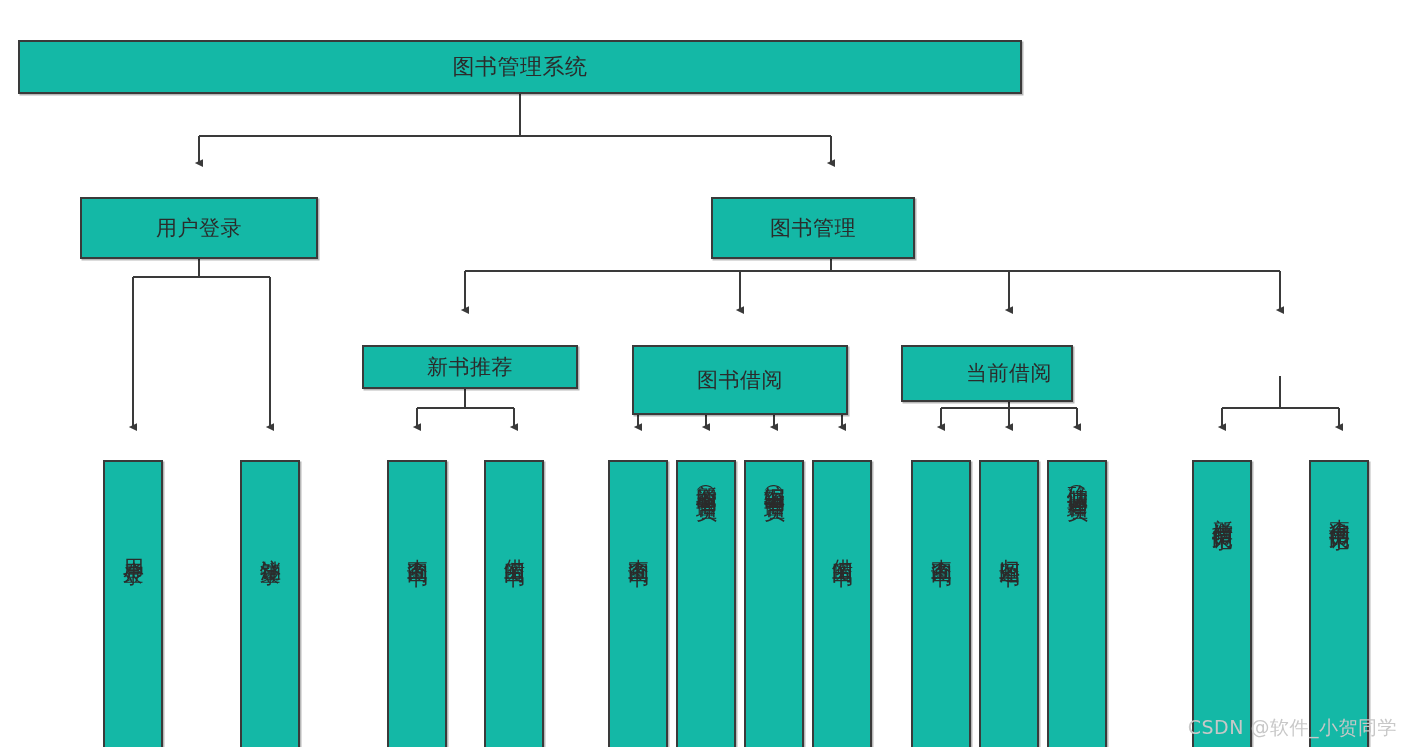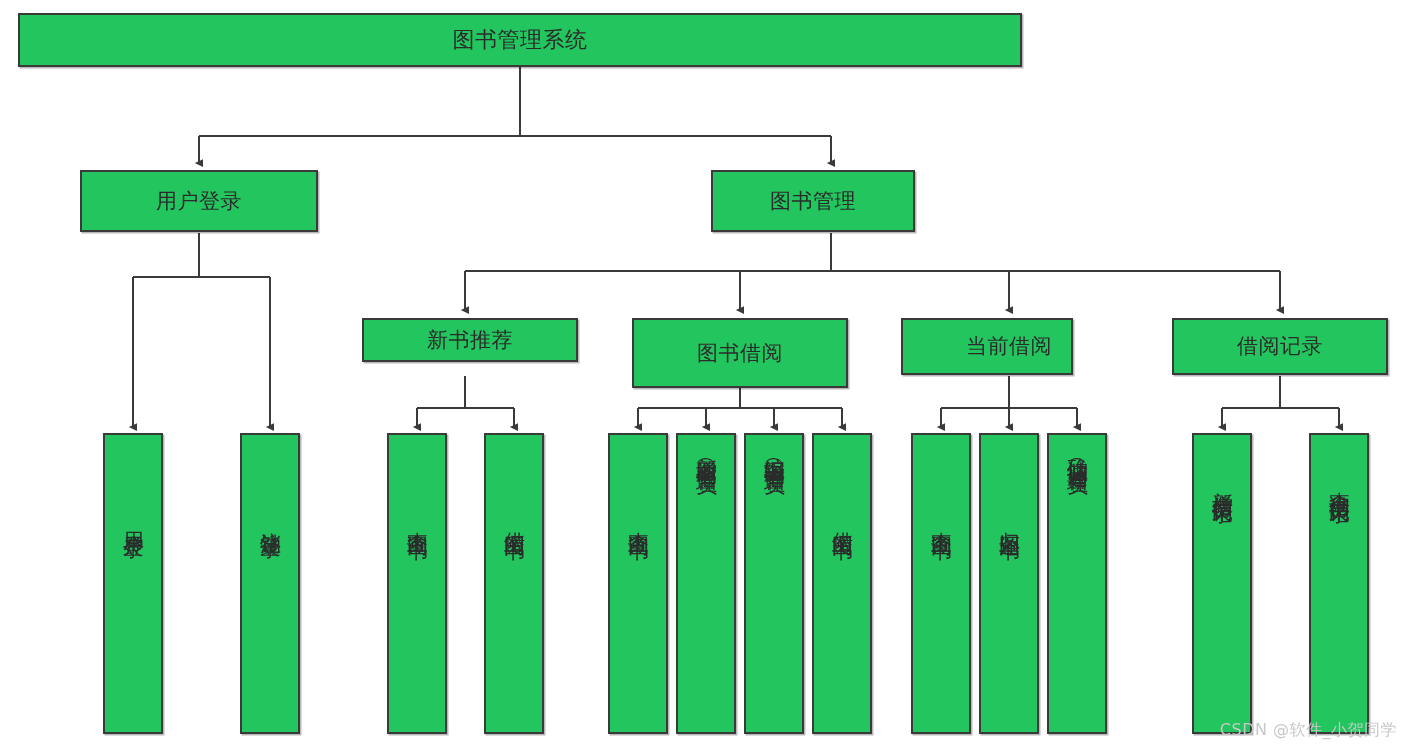--- a/index.html
+++ b/index.html
@@ -23,26 +23,27 @@
     position: absolute;
     left: 0;
     top: 0;
     width: 1405px;
     height: 747px;
   }
   .node {
     position: absolute;
     box-sizing: border-box;
     border: 2px solid #3a3a3a;
-    background: #22c55e;
+    background: #14b8a6;
     display: flex;
     align-items: center;
     justify-content: center;
     color: #2b2b2b;
     box-shadow: 1.5px 1.5px 0 rgba(0,0,0,0.28);
+    margin-top: 27px;
   }
   .node .label {
     letter-spacing: 0.5px;
     line-height: 1.18;
     text-align: center;
     white-space: pre;
   }
   .node.horiz .label {
     font-size: 21px;
   }
@@ -59,21 +60,21 @@
     text-orientation: upright;
     font-size: 21px;
     letter-spacing: 2.5px;
     line-height: 1;
     white-space: nowrap;
   }
   .watermark {
     position: absolute;
     right: 8px;
     bottom: 6px;
-    font-size: 16px;
+    font-size: 19px;
     color: #c8c8c8;
     letter-spacing: 0.5px;
     user-select: none;
     white-space: nowrap;
   }
 </style>
 </head>
 <body>
 
 <div id="diagram-root">
@@ -141,23 +142,20 @@
 
   <div class="node horiz" style="left:362px; top:318px; width:216px; height:44px;">
     <span class="label">新书推荐</span>
   </div>
   <div class="node horiz" style="left:632px; top:318px; width:216px; height:70px;">
     <span class="label">图书借阅</span>
   </div>
   <div class="node horiz" style="left:901px; top:318px; width:172px; height:57px;padding-left:44px;">
     <span class="label">当前借阅</span>
   </div>
-  <div class="node horiz" style="left:1172px; top:318px; width:216px; height:57px;">
-    <span class="label">借阅记录</span>
-  </div>
 
   <div class="node vert" style="left:103px; top:433px; width:60px; height:301px; padding-top:80px;">
     <span class="label">用户登录</span>
   </div>
   <div class="node vert" style="left:240px; top:433px; width:60px; height:301px; padding-top:80px;">
     <span class="label">注销登录</span>
   </div>
 
   <div class="node vert" style="left:387px; top:433px; width:60px; height:301px; padding-top:80px;">
     <span class="label">查询图书</span>

